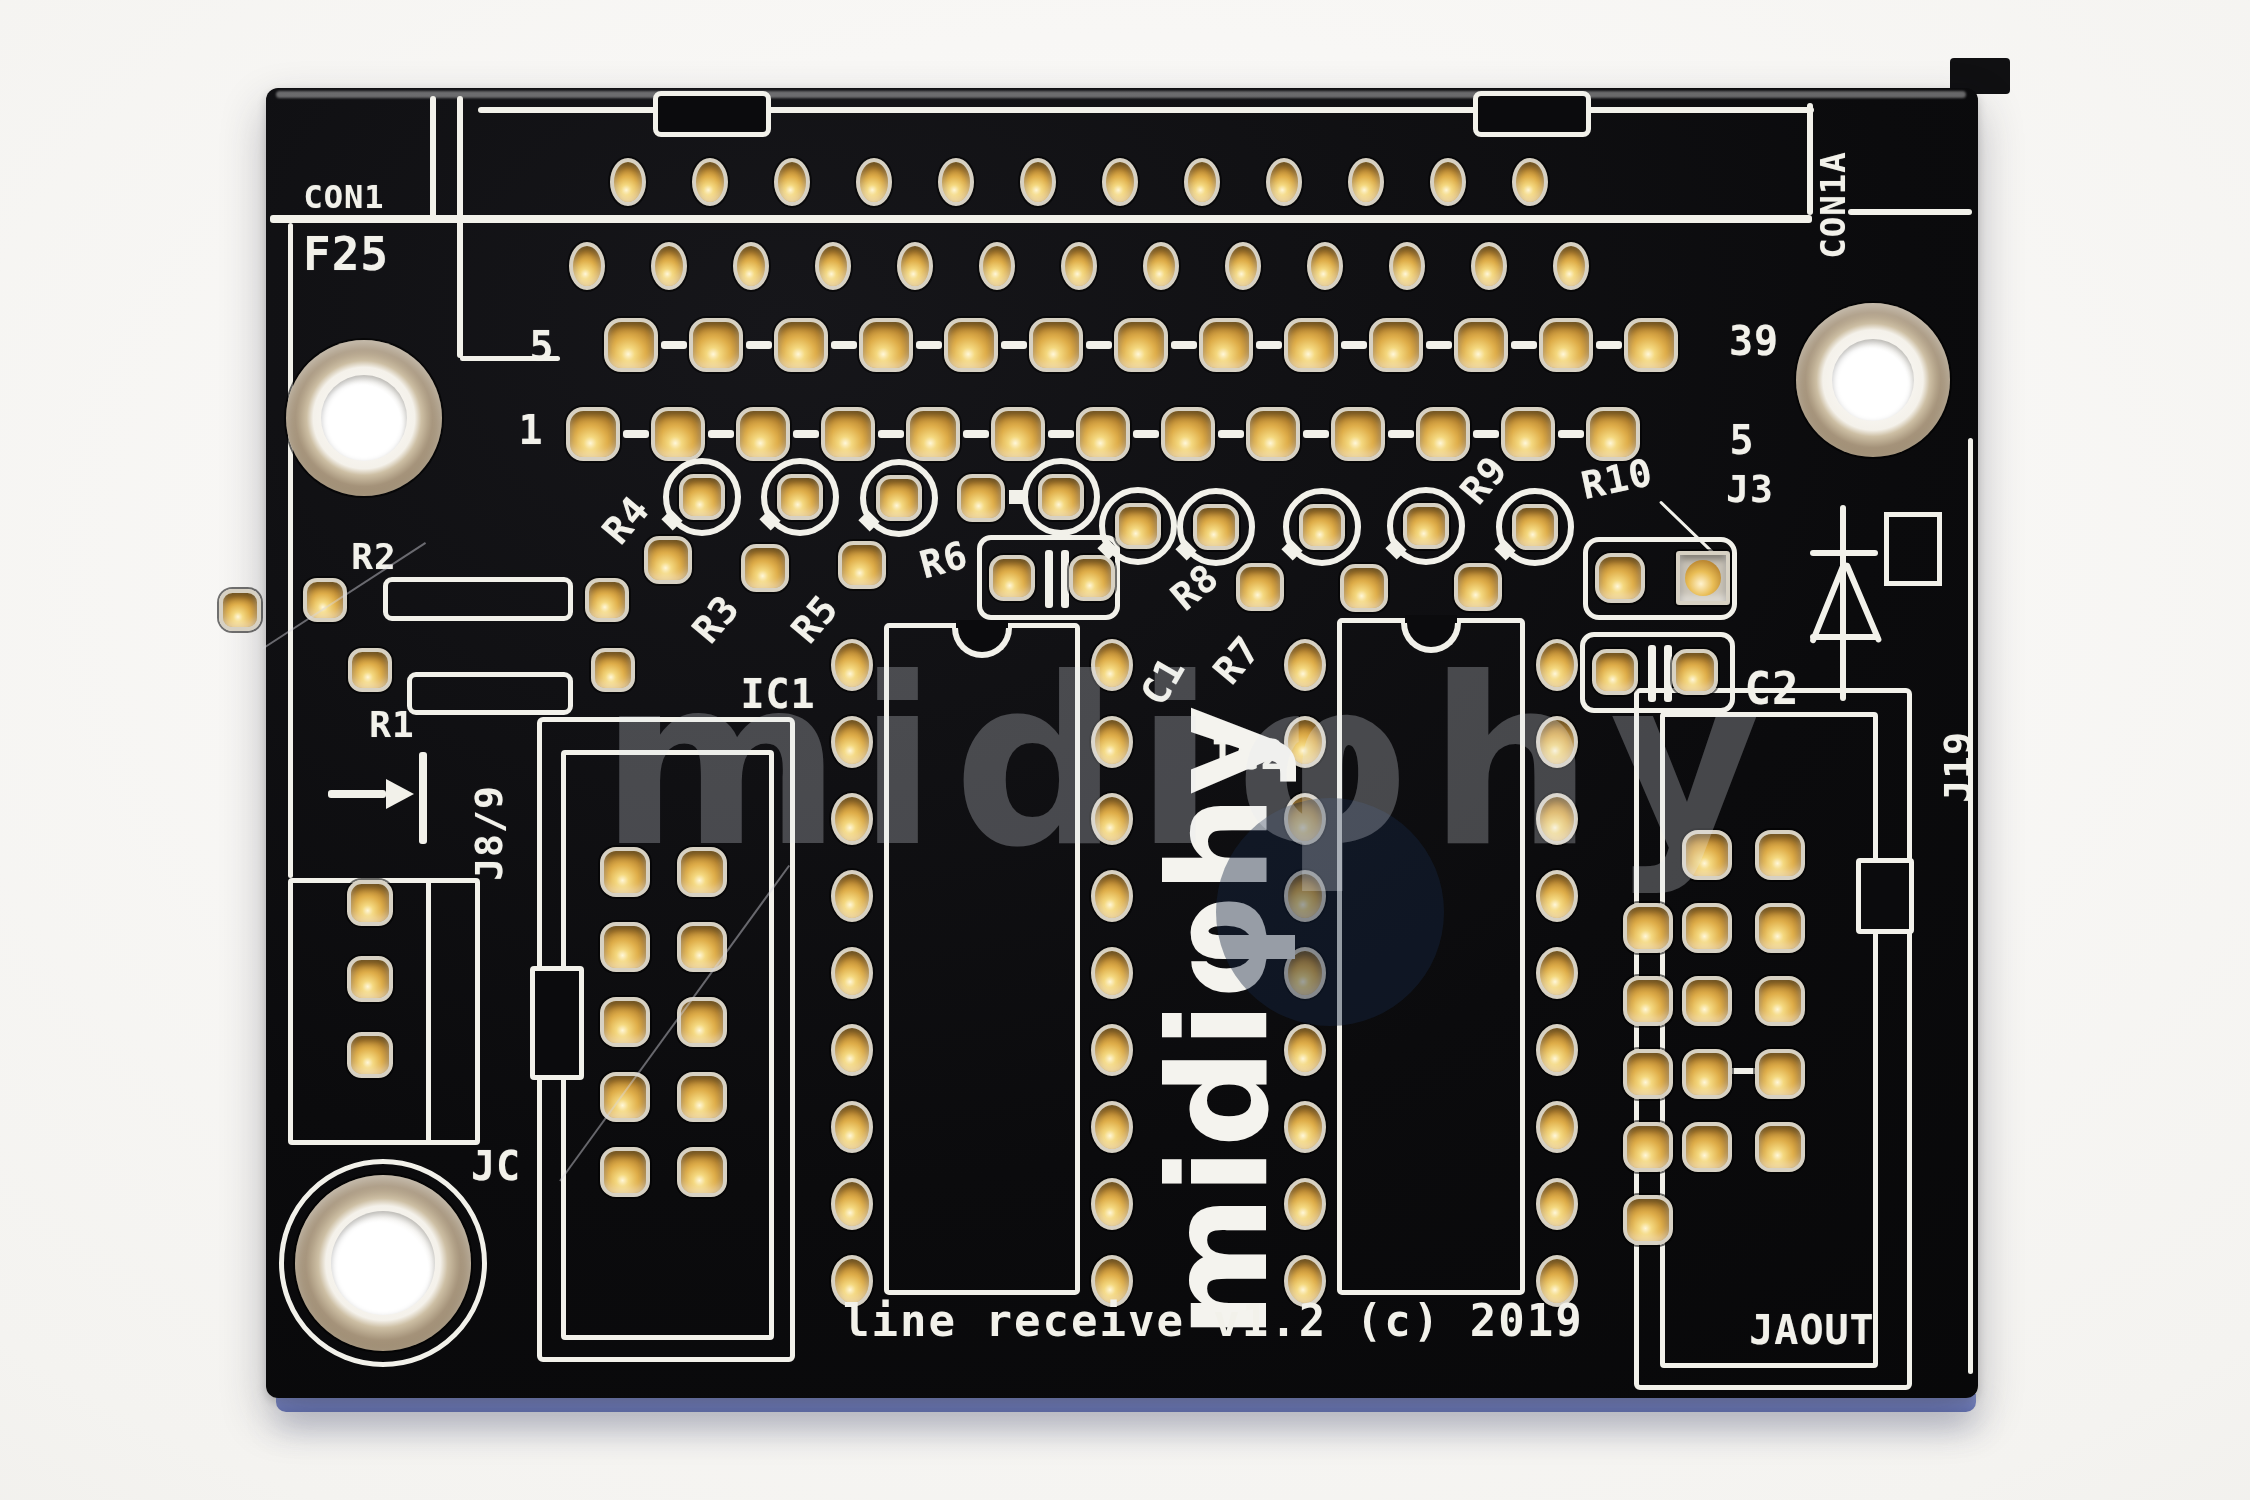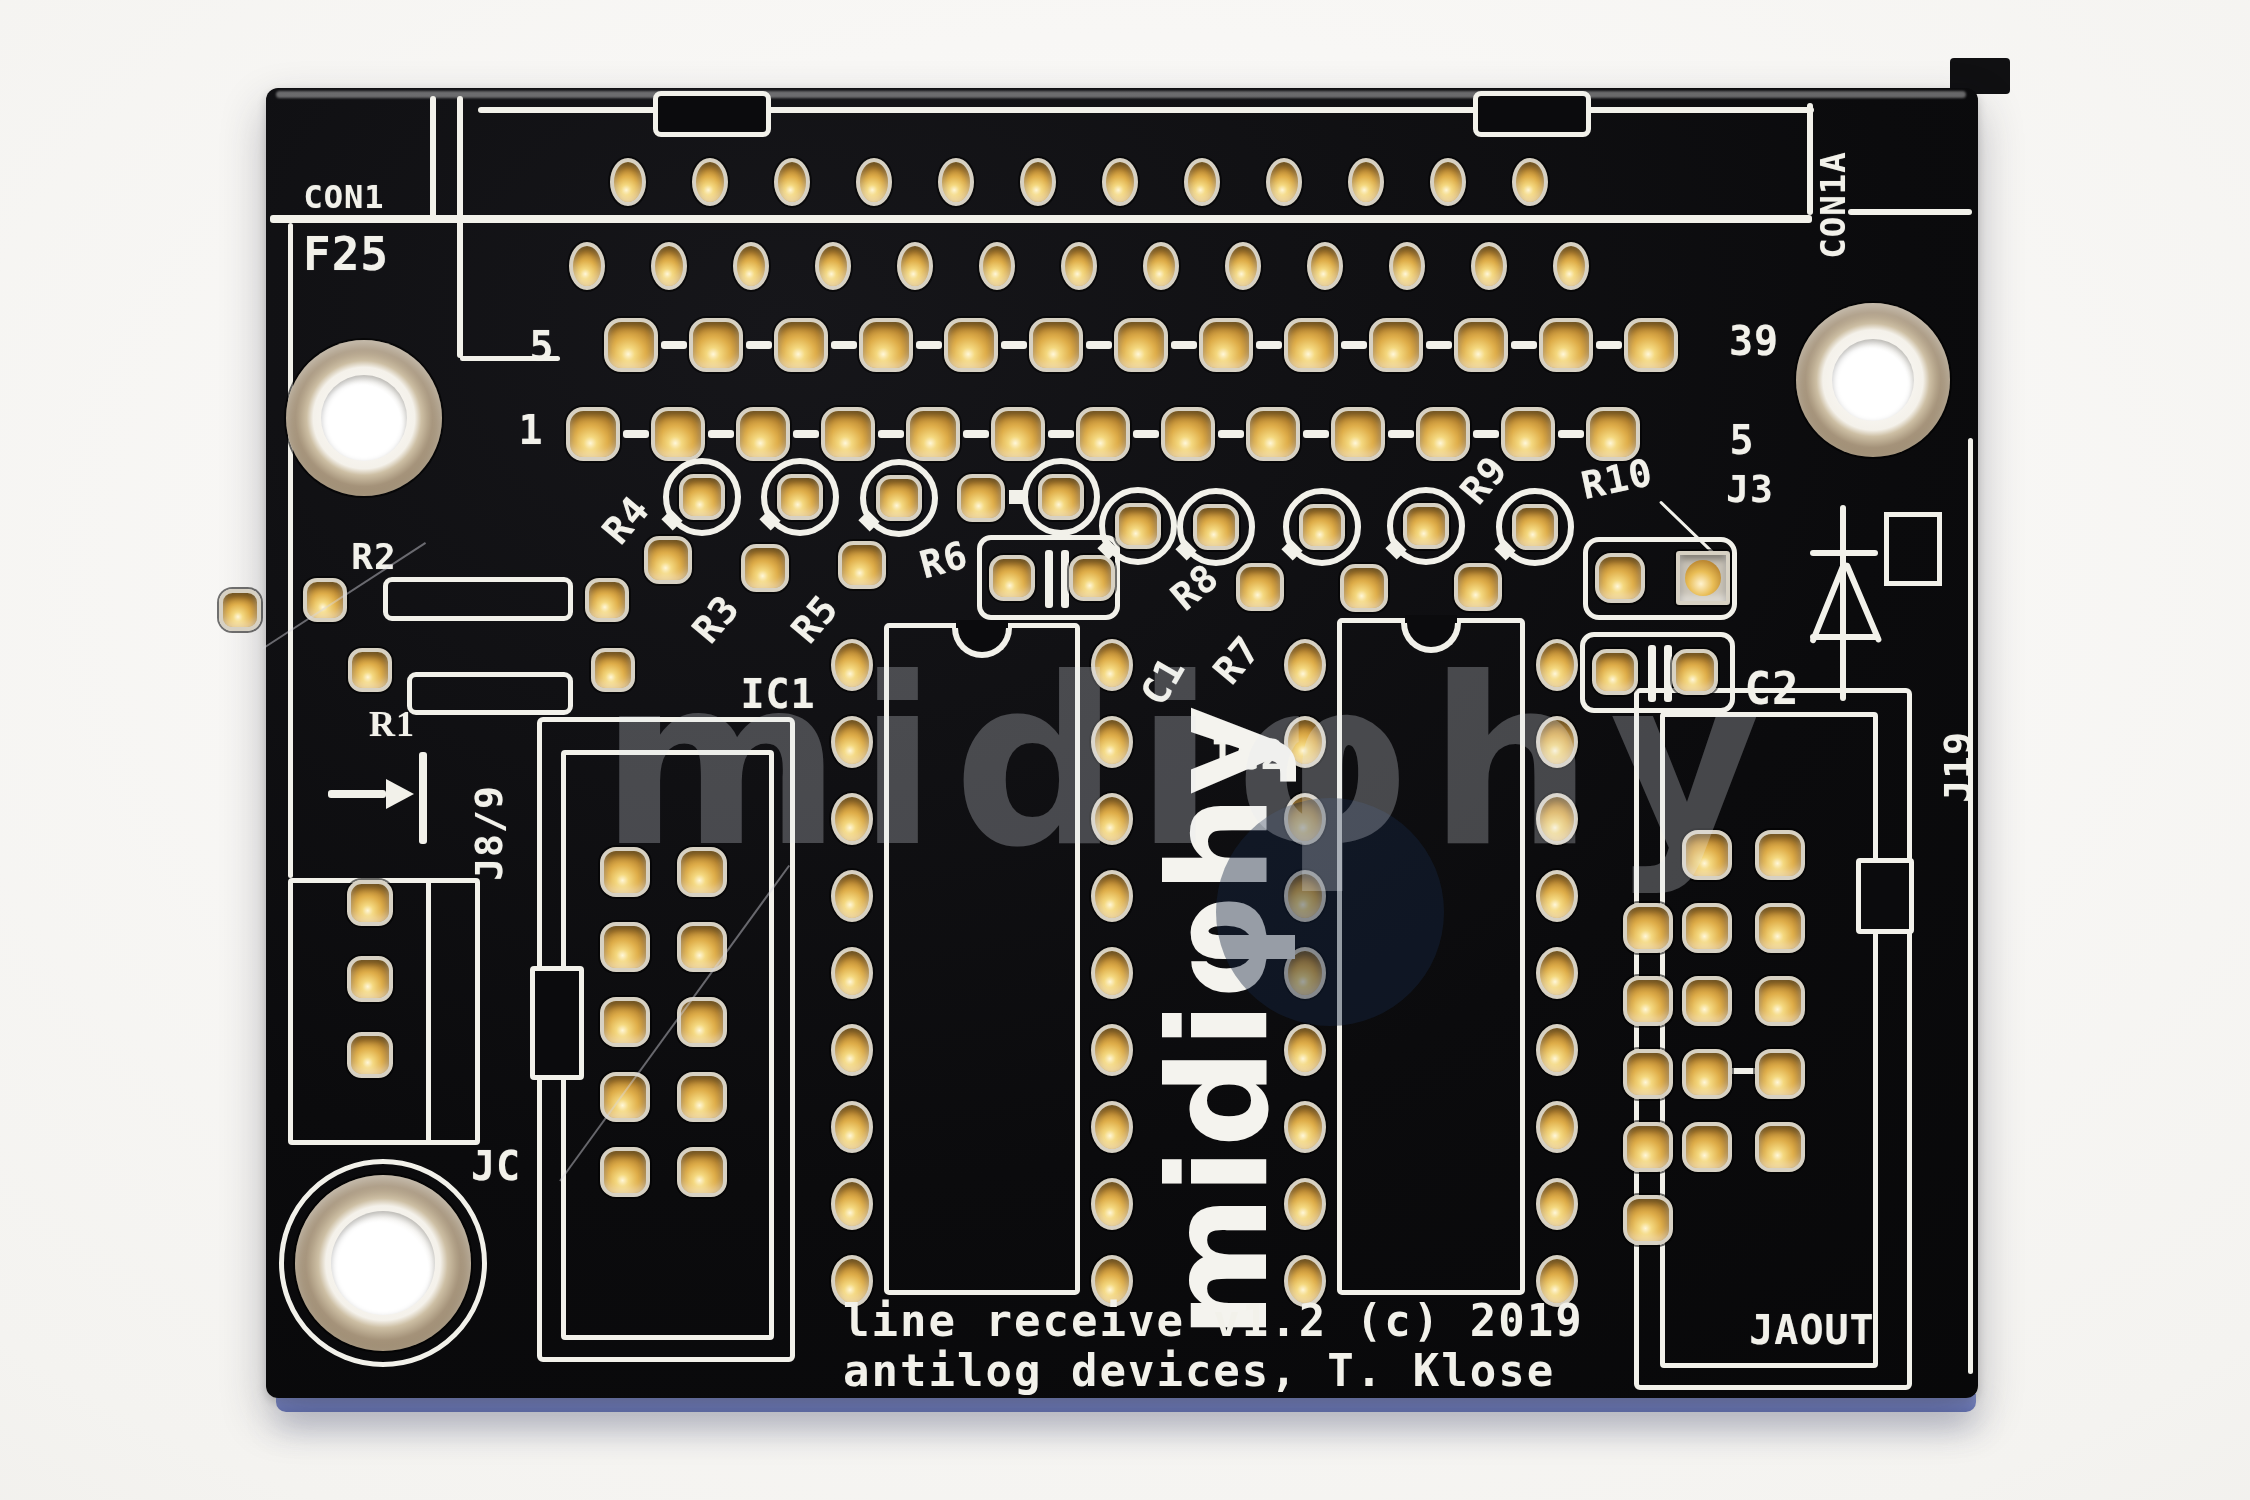--- a/index.html
+++ b/index.html
@@ -54,21 +54,20 @@
 </head>
 <body>
 
 <div class="scene">
   <div class="tab"></div>
   <div class="edge-strip"></div>
   <div class="board" id="board">
     <div class="glare"></div>
     <div class="brand">midiφhy</div>
     <div class="footer f1">line receive v1.2 (c) 2019</div>
-    <div class="footer f2">antilog devices, T. Klose</div>
     <div class="wm-circle"></div>
     <div class="watermark">midiφhy</div>
   <div class="sline" style="left: 4px; top: 127px; width: 1542px; height: 8px;"></div>
       <div class="sline" style="left: 1582px; top: 121px; width: 124px; height: 6px;"></div>
       <div class="sline" style="left: 212px; top: 19px; width: 1336px; height: 6px;"></div>
       <div class="sline" style="left: 164px; top: 8px; width: 6px; height: 125px;"></div>
       <div class="sline" style="left: 191px; top: 8px; width: 6px; height: 262px;"></div>
       <div class="sline" style="left: 1541px; top: 15px; width: 6px; height: 112px;"></div>
       <div class="sline" style="left: 194px; top: 267.5px; width: 100px; height: 5px;"></div>
       <div class="sline" style="left: 21.5px; top: 135px; width: 5px; height: 655px;"></div>
@@ -306,21 +305,21 @@
       <div class="arrowhead" style="left: 120px; top: 691px;"></div>
       <div class="sline" style="left: 153px; top: 664px; width: 8px; height: 92px;"></div>
       <div class="lbl" style="left: 78px; top: 109px; font-size: 32px; transform: translate(-50%, -50%) rotate(0deg);">CON1</div>
       <div class="lbl" style="left: 80px; top: 166px; font-size: 46px; transform: translate(-50%, -50%) rotate(0deg);">F25</div>
       <div class="lbl" style="left: 276px; top: 258px; font-size: 40px; transform: translate(-50%, -50%) rotate(0deg);">5</div>
       <div class="lbl" style="left: 1488px; top: 253px; font-size: 40px; transform: translate(-50%, -50%) rotate(0deg);">39</div>
       <div class="lbl" style="left: 265px; top: 342px; font-size: 40px; transform: translate(-50%, -50%) rotate(0deg);">1</div>
       <div class="lbl" style="left: 1476px; top: 352px; font-size: 40px; transform: translate(-50%, -50%) rotate(0deg);">5</div>
       <div class="lbl" style="left: 1567px; top: 117px; font-size: 34px; transform: translate(-50%, -50%) rotate(-90deg);">CON1A</div>
       <div class="lbl" style="left: 108px; top: 468px; font-size: 36px; transform: translate(-50%, -50%) rotate(0deg);">R2</div>
-      <div class="lbl" style="left: 126px; top: 636px; font-size: 36px; transform: translate(-50%, -50%) rotate(0deg); font-family: Liberation Serif, serif;">R1</div>
+      <div class="lbl" style="left: 126px; top: 636px; font-size: 36px; transform: translate(-50%, -50%) rotate(0deg);">R1</div>
       <div class="lbl" style="left: 360px; top: 432px; font-size: 38px; transform: translate(-50%, -50%) rotate(-50deg);">R4</div>
       <div class="lbl" style="left: 450px; top: 531px; font-size: 38px; transform: translate(-50%, -50%) rotate(-50deg);">R3</div>
       <div class="lbl" style="left: 549px; top: 531px; font-size: 38px; transform: translate(-50%, -50%) rotate(-50deg);">R5</div>
       <div class="lbl" style="left: 678px; top: 472px; font-size: 38px; transform: translate(-50%, -50%) rotate(-15deg);">R6</div>
       <div class="lbl" style="left: 929px; top: 499px; font-size: 38px; transform: translate(-50%, -50%) rotate(-40deg);">R8</div>
       <div class="lbl" style="left: 971px; top: 572px; font-size: 38px; transform: translate(-50%, -50%) rotate(-50deg);">R7</div>
       <div class="lbl" style="left: 897px; top: 593px; font-size: 38px; transform: translate(-50%, -50%) rotate(-60deg);">C1</div>
       <div class="lbl" style="left: 1218px; top: 392px; font-size: 38px; transform: translate(-50%, -50%) rotate(-50deg);">R9</div>
       <div class="lbl" style="left: 1351px; top: 391px; font-size: 38px; transform: translate(-50%, -50%) rotate(-12deg);">R10</div>
       <div class="lbl" style="left: 1484px; top: 401px; font-size: 38px; transform: translate(-50%, -50%) rotate(0deg);">J3</div>

